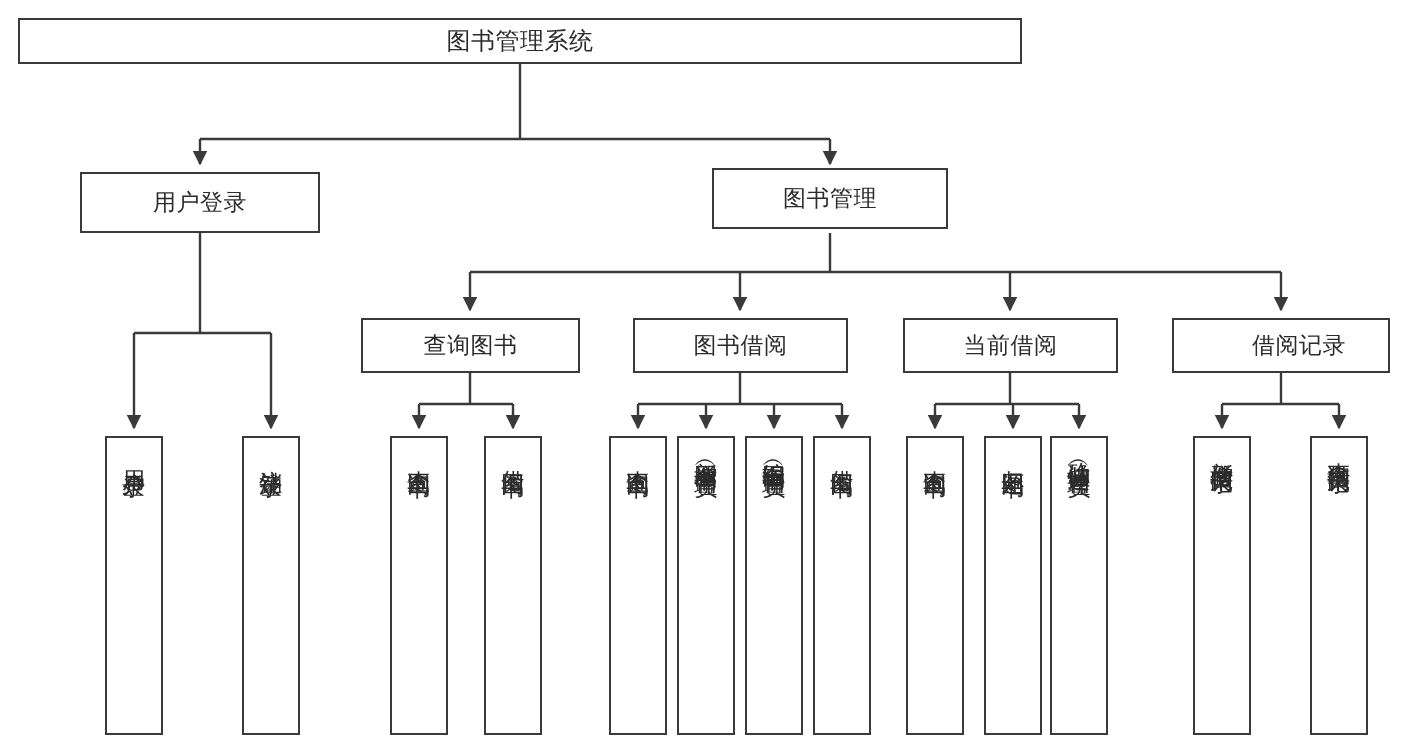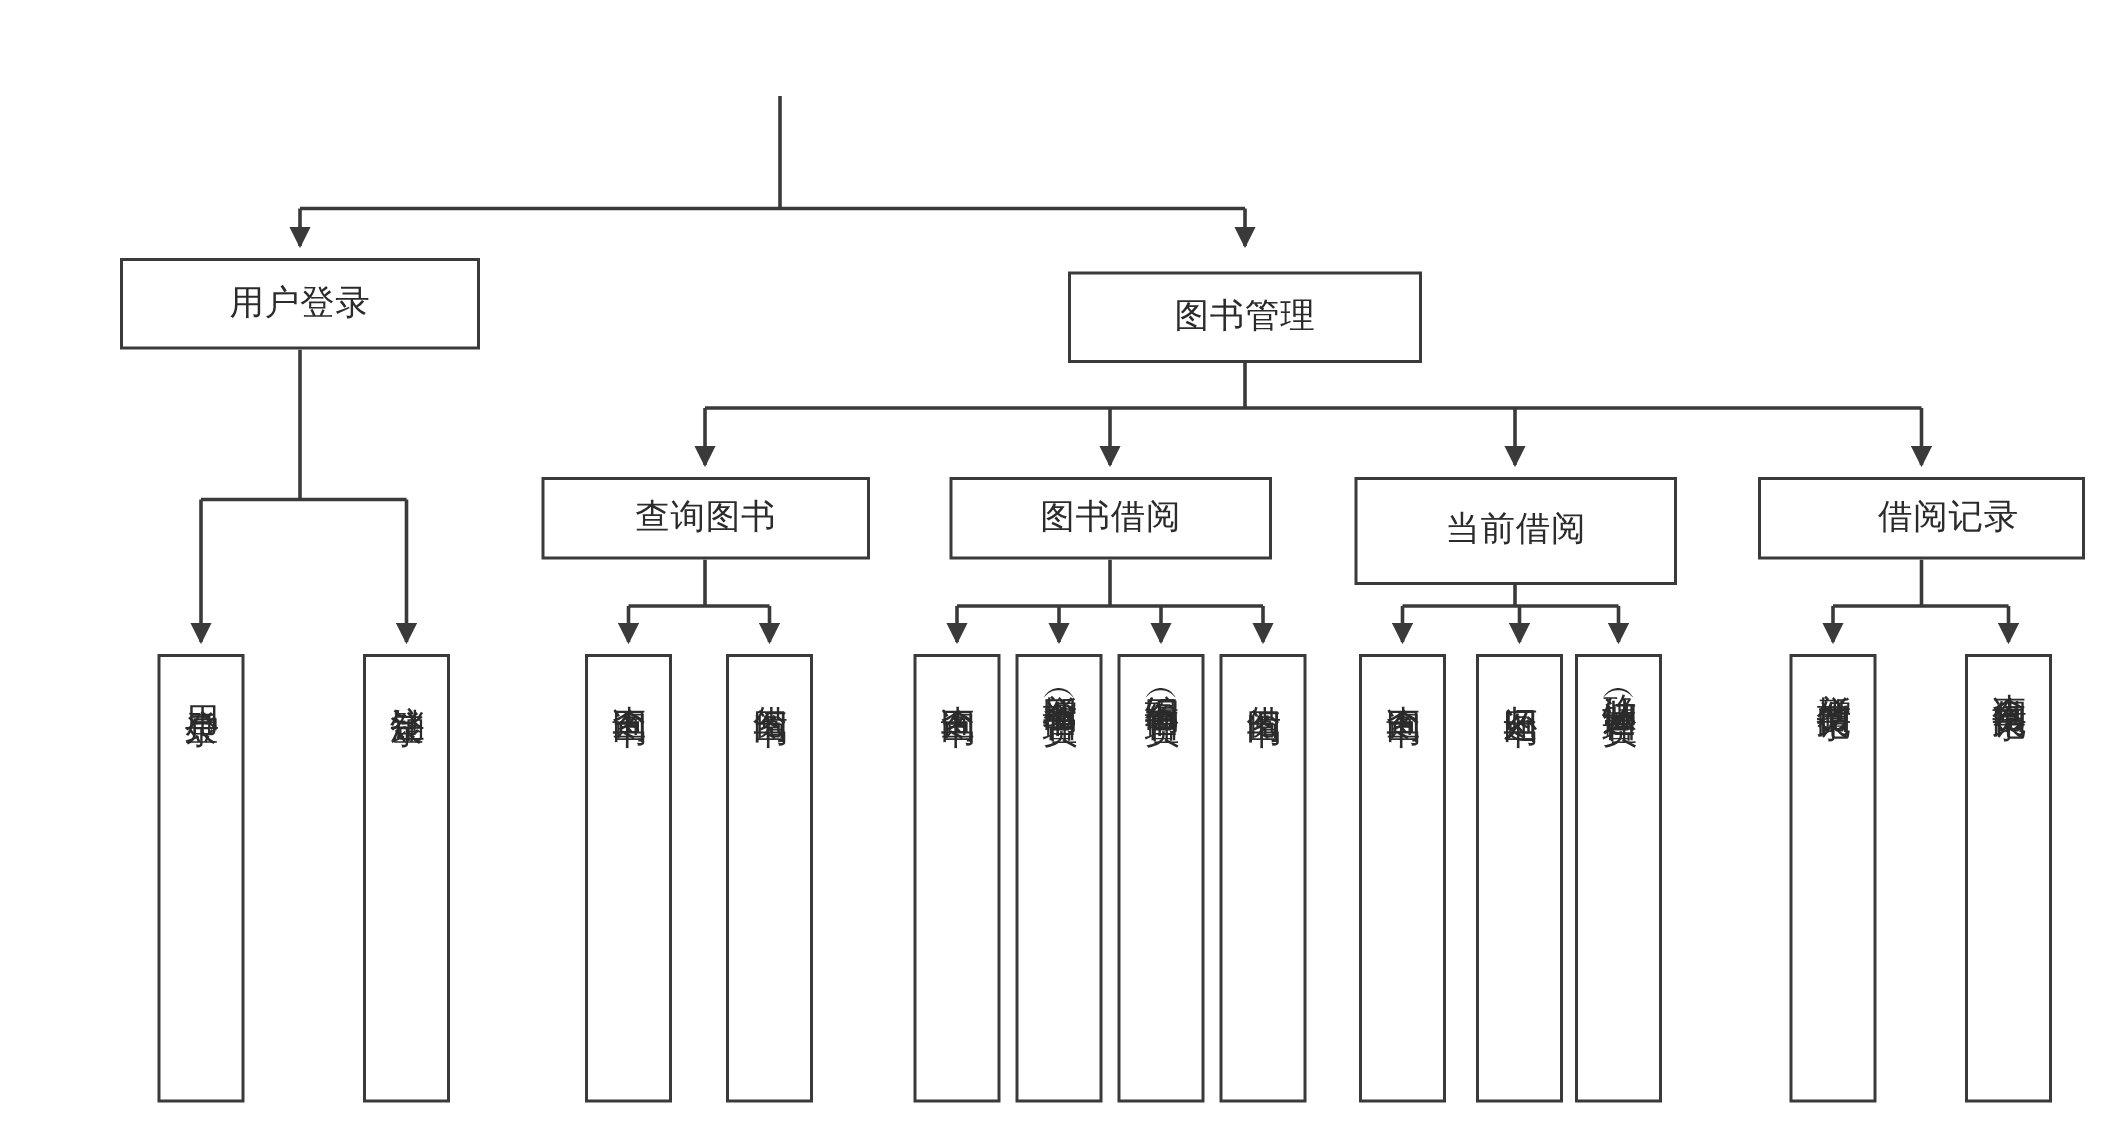--- a/index.html
+++ b/index.html
@@ -124,38 +124,41 @@
       <path d="M 1013 404 L 1013 428" marker-end="url(#arrow)"></path>
       <path d="M 1079 404 L 1079 428" marker-end="url(#arrow)"></path>
 
       <path d="M 1281 373 L 1281 404"></path>
       <path d="M 1222 404 L 1339 404"></path>
       <path d="M 1222 404 L 1222 428" marker-end="url(#arrow)"></path>
       <path d="M 1339 404 L 1339 428" marker-end="url(#arrow)"></path>
     </g>
   </svg>
 
+  <div class="node horiz root" id="root-node" style="left: 18px; top: 18px; width: 1004px; height: 46px;">
+    <span class="label">图书管理系统</span>
+  </div>
 
   <div id="level1-container">
       <div class="node horiz" style="left: 80px; top: 172px; width: 240px; height: 61px;">
         <span class="label">用户登录</span>
       </div>
-      <div class="node horiz" style="left: 712px; top: 181px; width: 236px; height: 61px;">
+      <div class="node horiz" style="left: 712px; top: 168px; width: 236px; height: 61px;">
         <span class="label">图书管理</span>
       </div>
     </div>
 
   <div id="level2-container">
       <div class="node horiz" style="left: 361px; top: 318px; width: 219px; height: 55px;">
         <span class="label">查询图书</span>
       </div>
       <div class="node horiz" style="left: 633px; top: 318px; width: 215px; height: 55px;">
         <span class="label">图书借阅</span>
       </div>
-      <div class="node horiz" style="left: 903px; top: 318px; width: 215px; height: 72px;">
+      <div class="node horiz" style="left: 903px; top: 318px; width: 215px; height: 55px;">
         <span class="label">当前借阅</span>
       </div>
       <div class="node horiz" style="left: 1172px; top: 318px; width: 218px; height: 55px; padding-left: 36px;">
         <span class="label">借阅记录</span>
       </div>
     </div>
 
   <div id="leaves-container">
       <div class="node vert" style="left: 105px; top: 436px; width: 58px; height: 299px;">
         <span class="label">用户登录</span>

